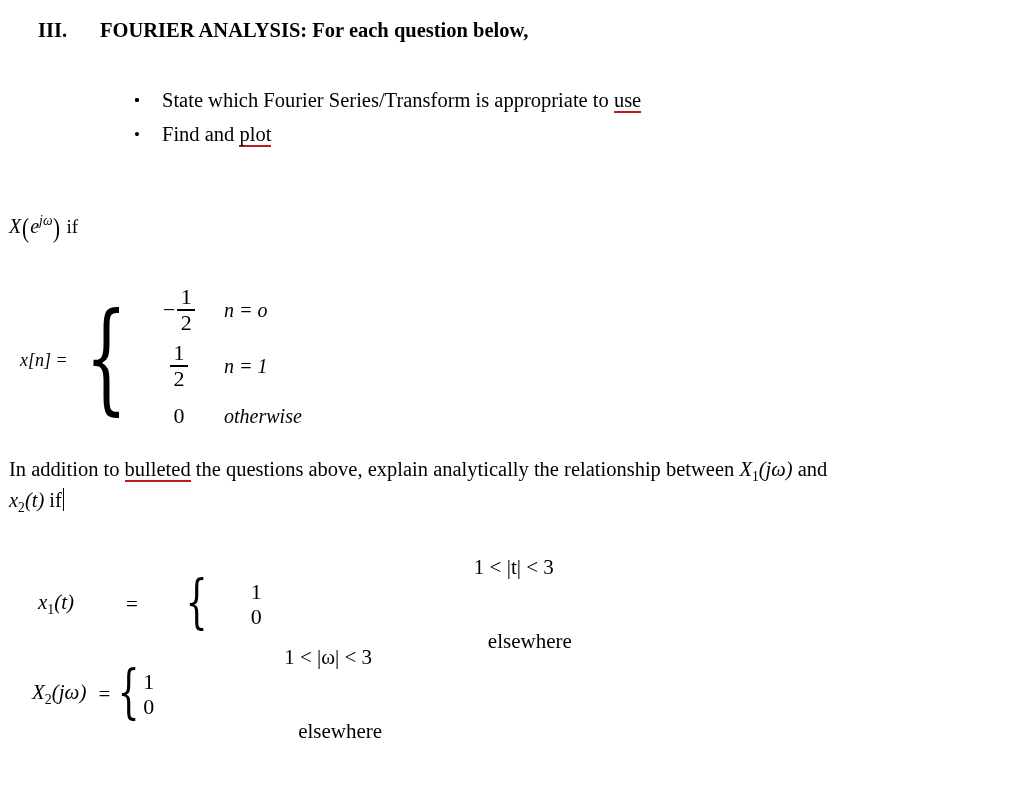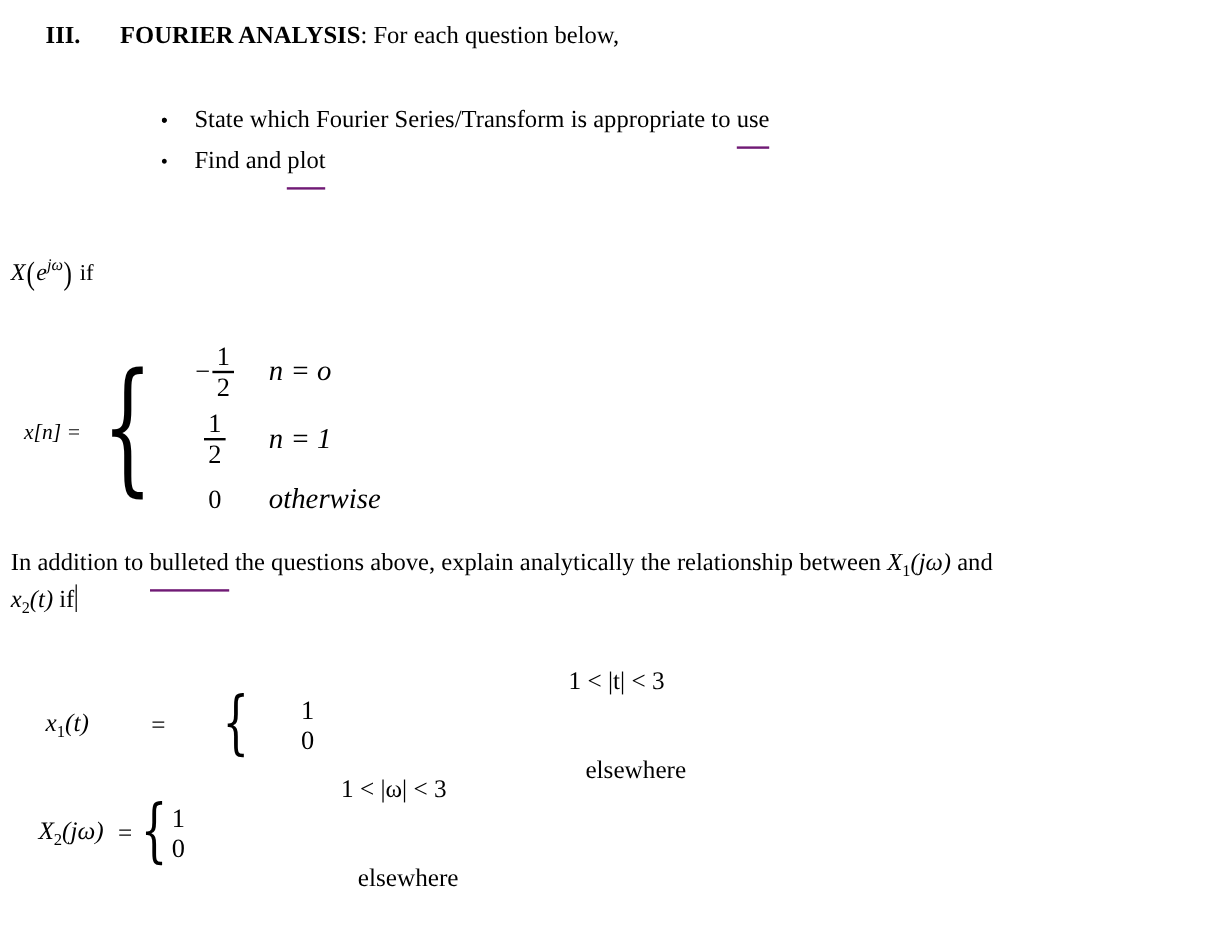--- a/index.html
+++ b/index.html
@@ -33,21 +33,21 @@
   }
   .heading .numeral {
     font-weight: bold;
     display: inline-block;
     min-width: 62px;
   }
   .heading .title {
     font-weight: bold;
   }
   .heading .rest {
-    font-weight: normal;
+    font-weight: bold;
   }
 
   
   .bullets {
     position: absolute;
     left: 130px;
     top: 84px;
     width: 810px;
   }
   .bullet-item {
@@ -58,22 +58,22 @@
     margin-bottom: 0px;
   }
   .bullet-marker {
     position: absolute;
     left: 4px;
     top: 0;
     font-size: 17px;
     line-height: 33.5px;
   }
   .spell {
-    border-bottom: 2px solid #701a75;
-    padding-bottom: 11px;
+    border-bottom: 2px solid #b91c1c;
+    padding-bottom: 0;
   }
 
   
   .xejw-line {
     position: absolute;
     left: 9px;
     top: 213px;
     font-size: 20px;
     white-space: nowrap;
   }
@@ -157,21 +157,21 @@
   .frac .num { padding: 0 3px; }
   .frac .bar {
     width: 100%;
     min-width: 18px;
     border-top: 2px solid #000;
     margin: 1px 0;
   }
   .frac .den { padding: 0 3px; }
   .neg-sign { font-size: 22px; margin-right: 2px; }
   .pw-cond {
-    font-size: 24px;
+    font-size: 20px;
     font-style: italic;
     white-space: nowrap;
     padding-left: 6px;
   }
 
   
   .para {
     position: absolute;
     left: 9px;
     top: 458px;

